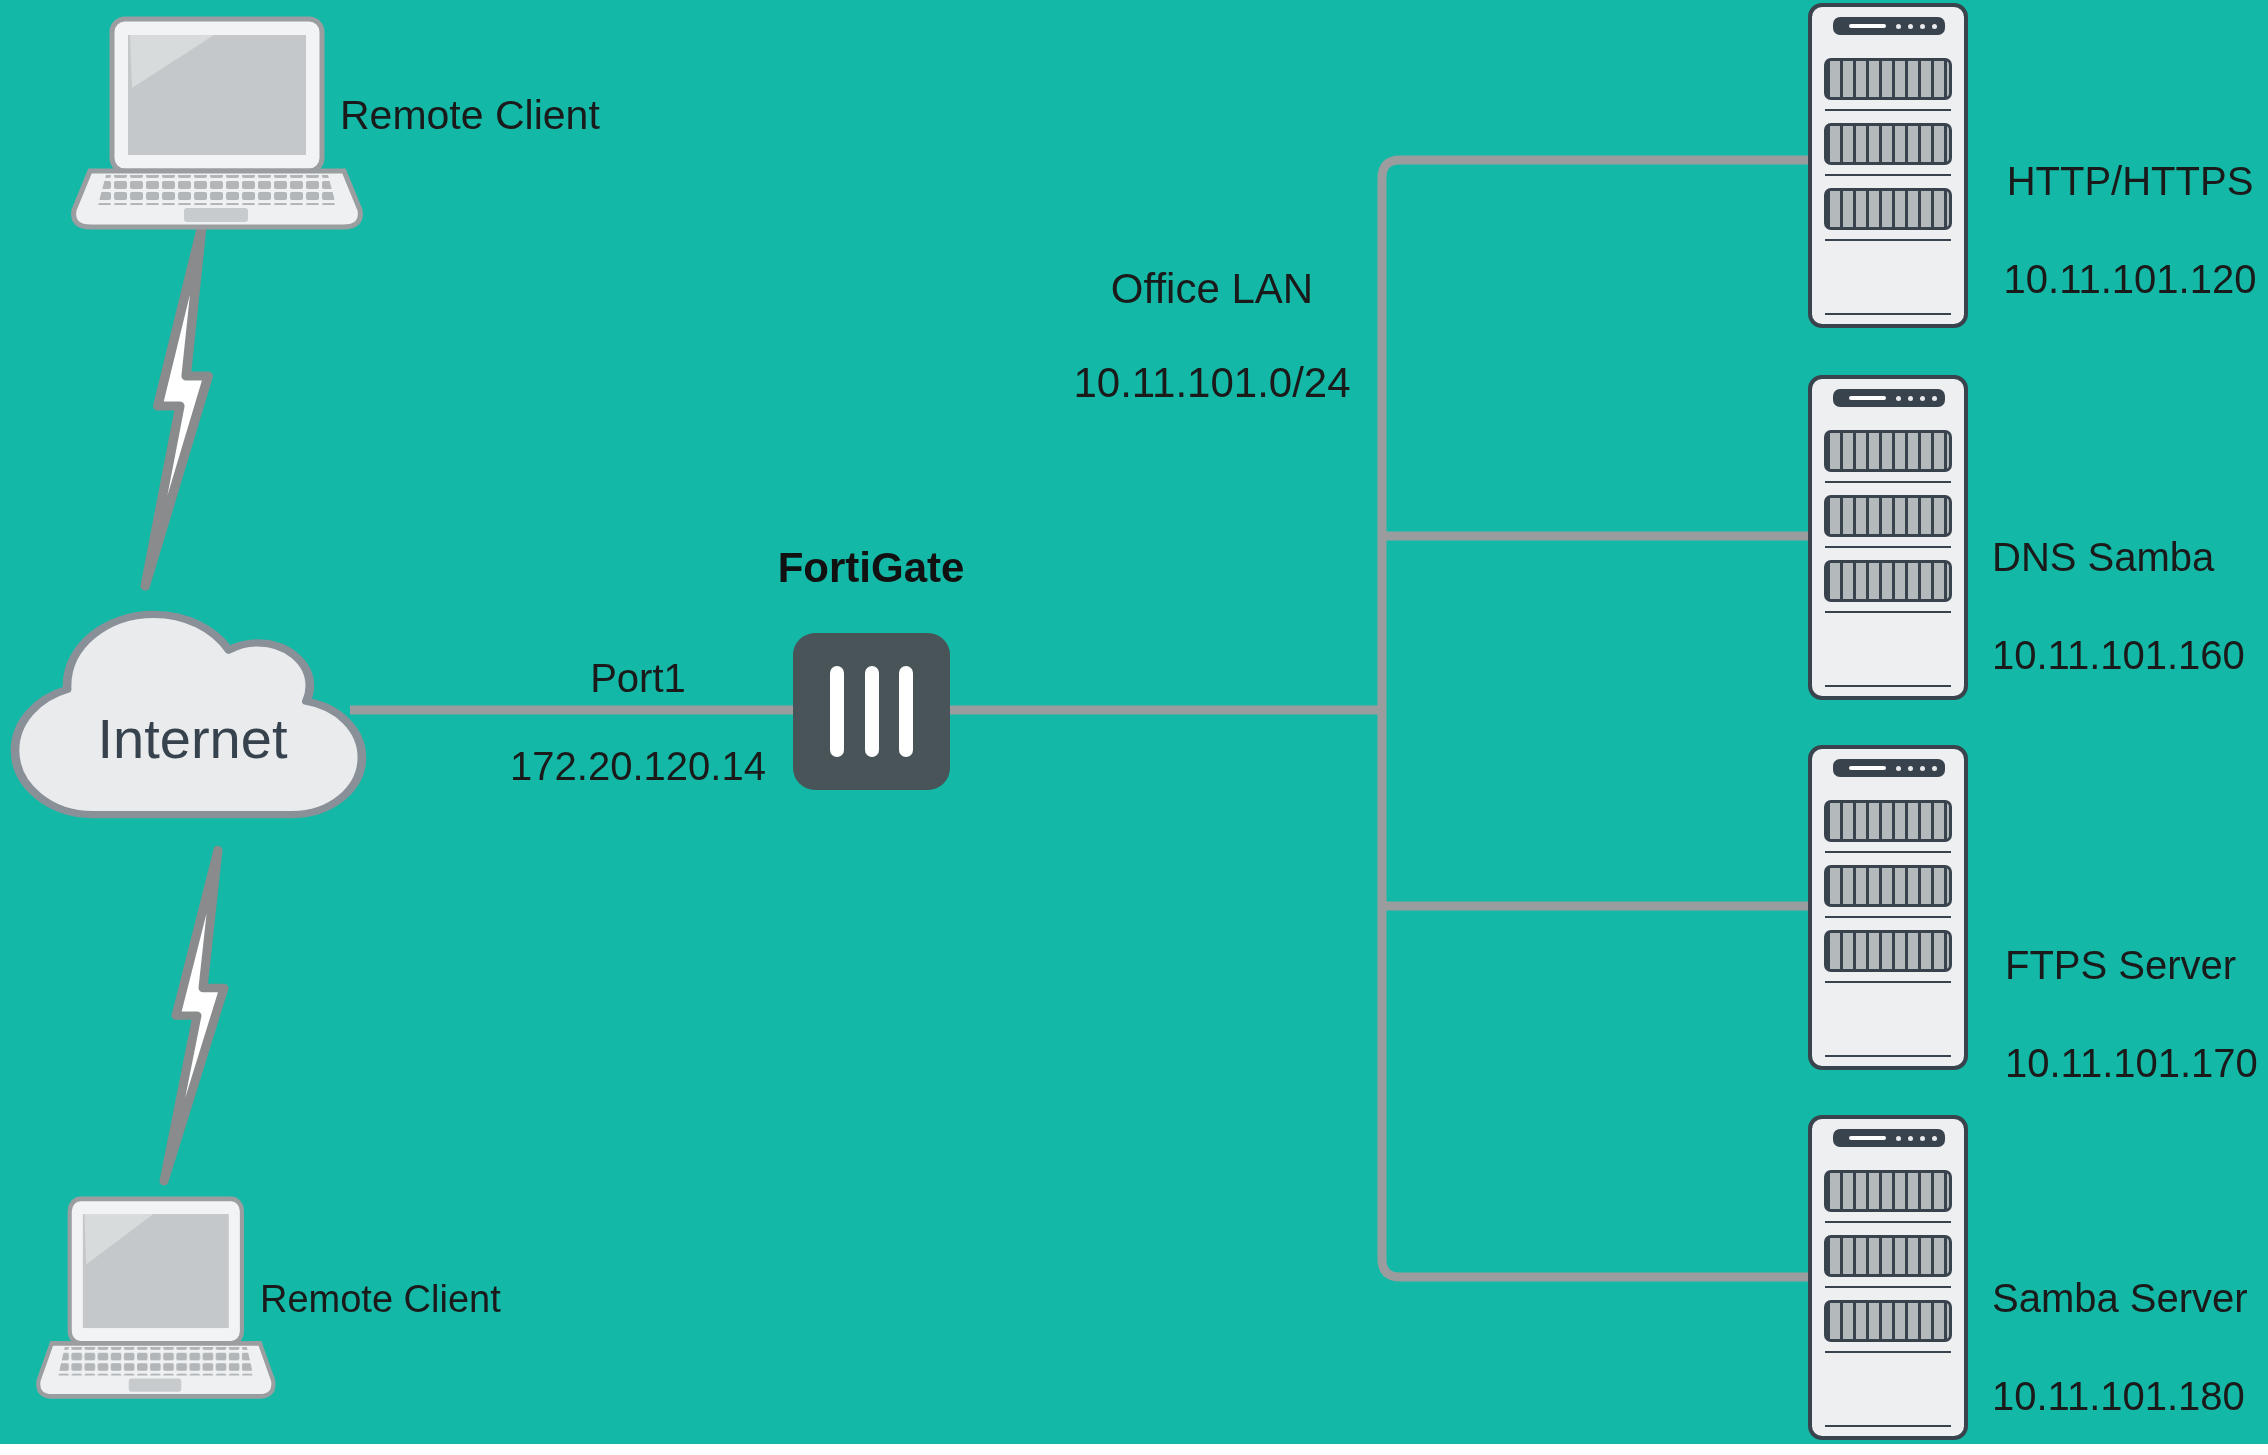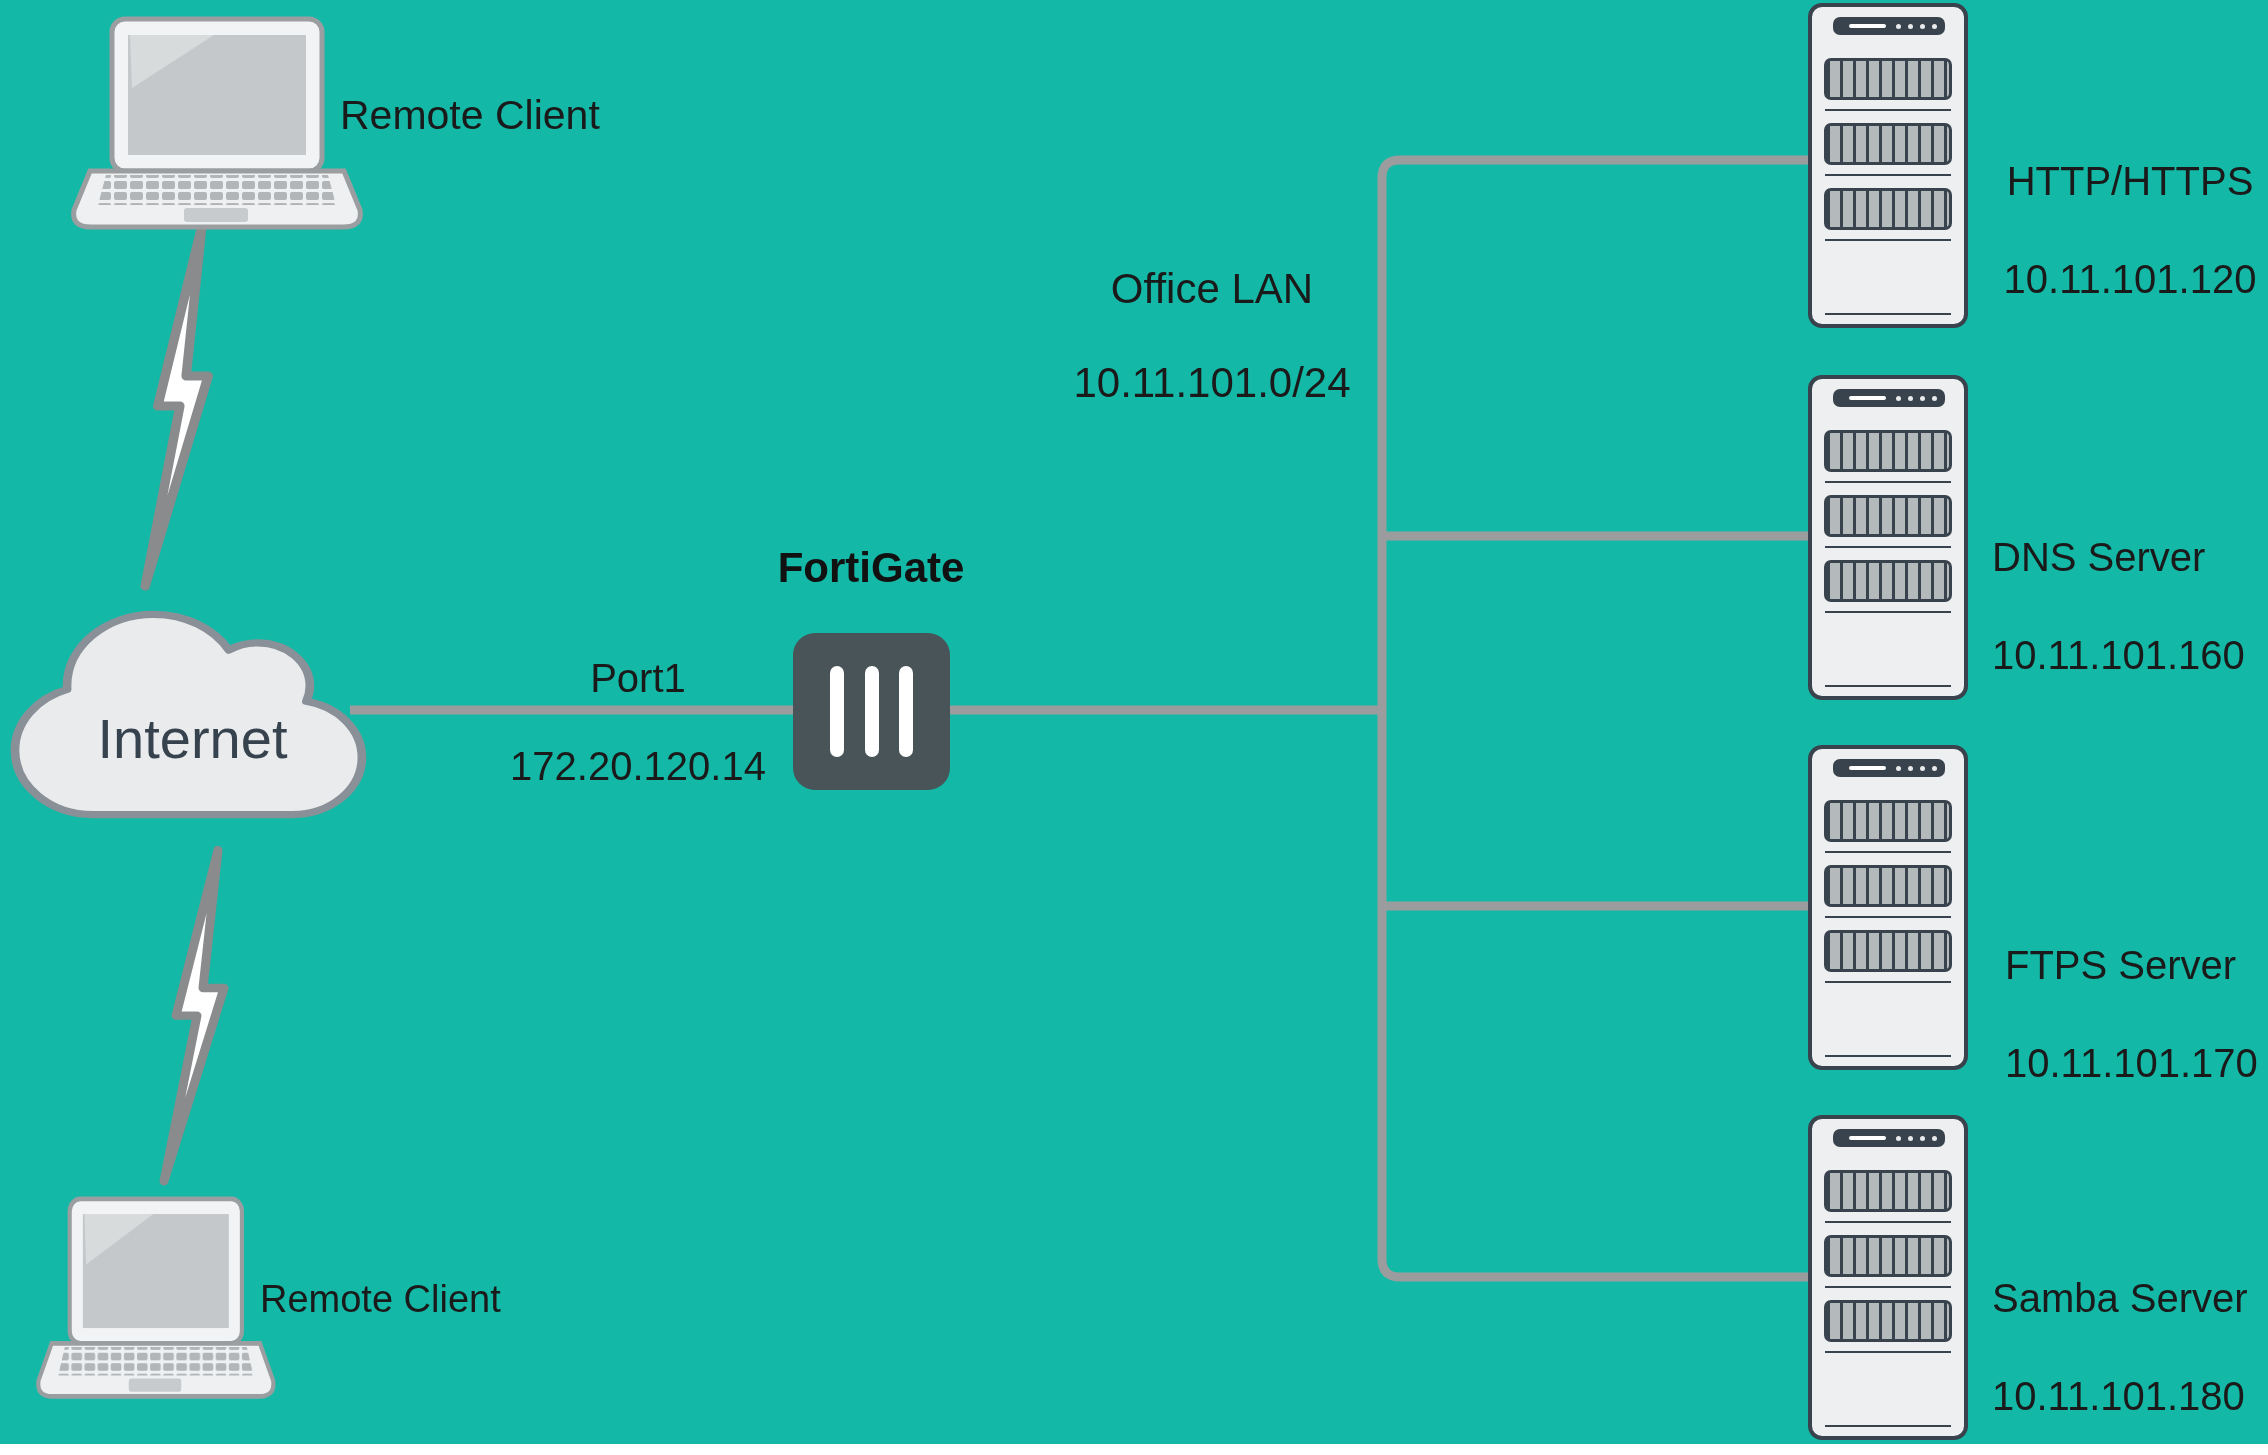--- a/index.html
+++ b/index.html
@@ -188,21 +188,21 @@
     <div class="bay y3"></div>
     <div class="sep s3"></div>
     <div class="sep s4"></div>
   </div>
 
   <div class="label server-label" style="left:1992px;top:108px;width:276px;text-align:center;">
     <span>HTTP/HTTPS</span><br>
     <span>10.11.101.120</span>
   </div>
   <div class="label server-label" style="left:1992px;top:484px;width:276px;">
-    <span>DNS Server</span><br>
+    <span>DNS Samba</span><br>
     <span>10.11.101.160</span>
   </div>
   <div class="label server-label" style="left:1992px;top:892px;width:276px;margin-left:13px;">
     <span>FTPS Server</span><br>
     <span>10.11.101.170</span>
   </div>
   <div class="label server-label" style="left:1992px;top:1225px;width:276px;">
     <span>Samba Server</span><br>
     <span>10.11.101.180</span>
   </div>

